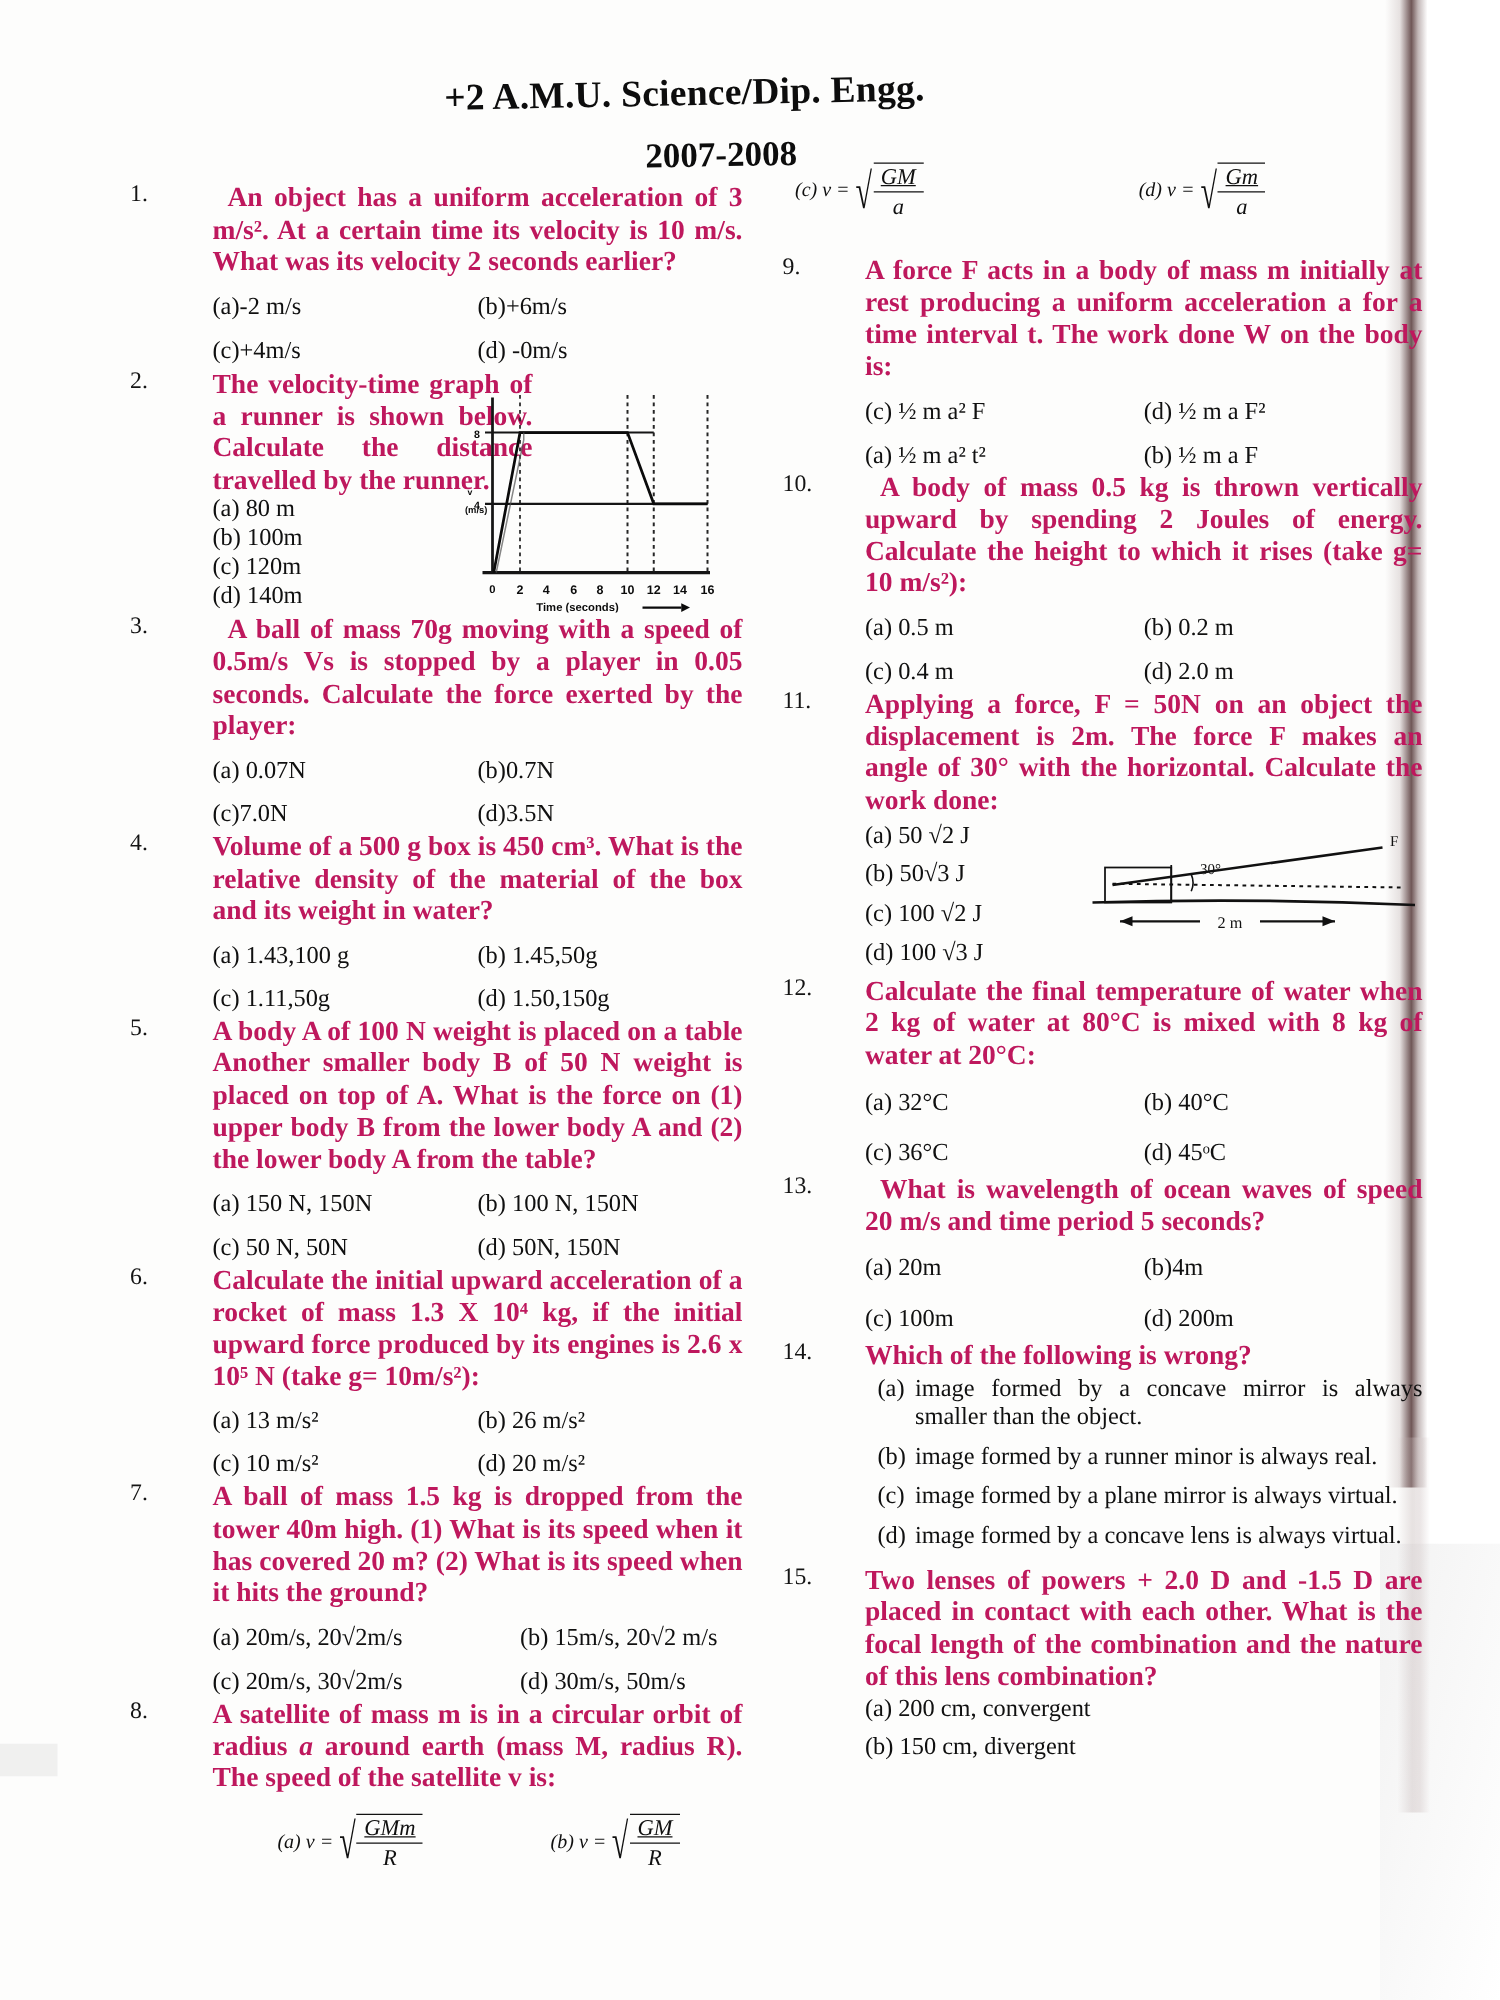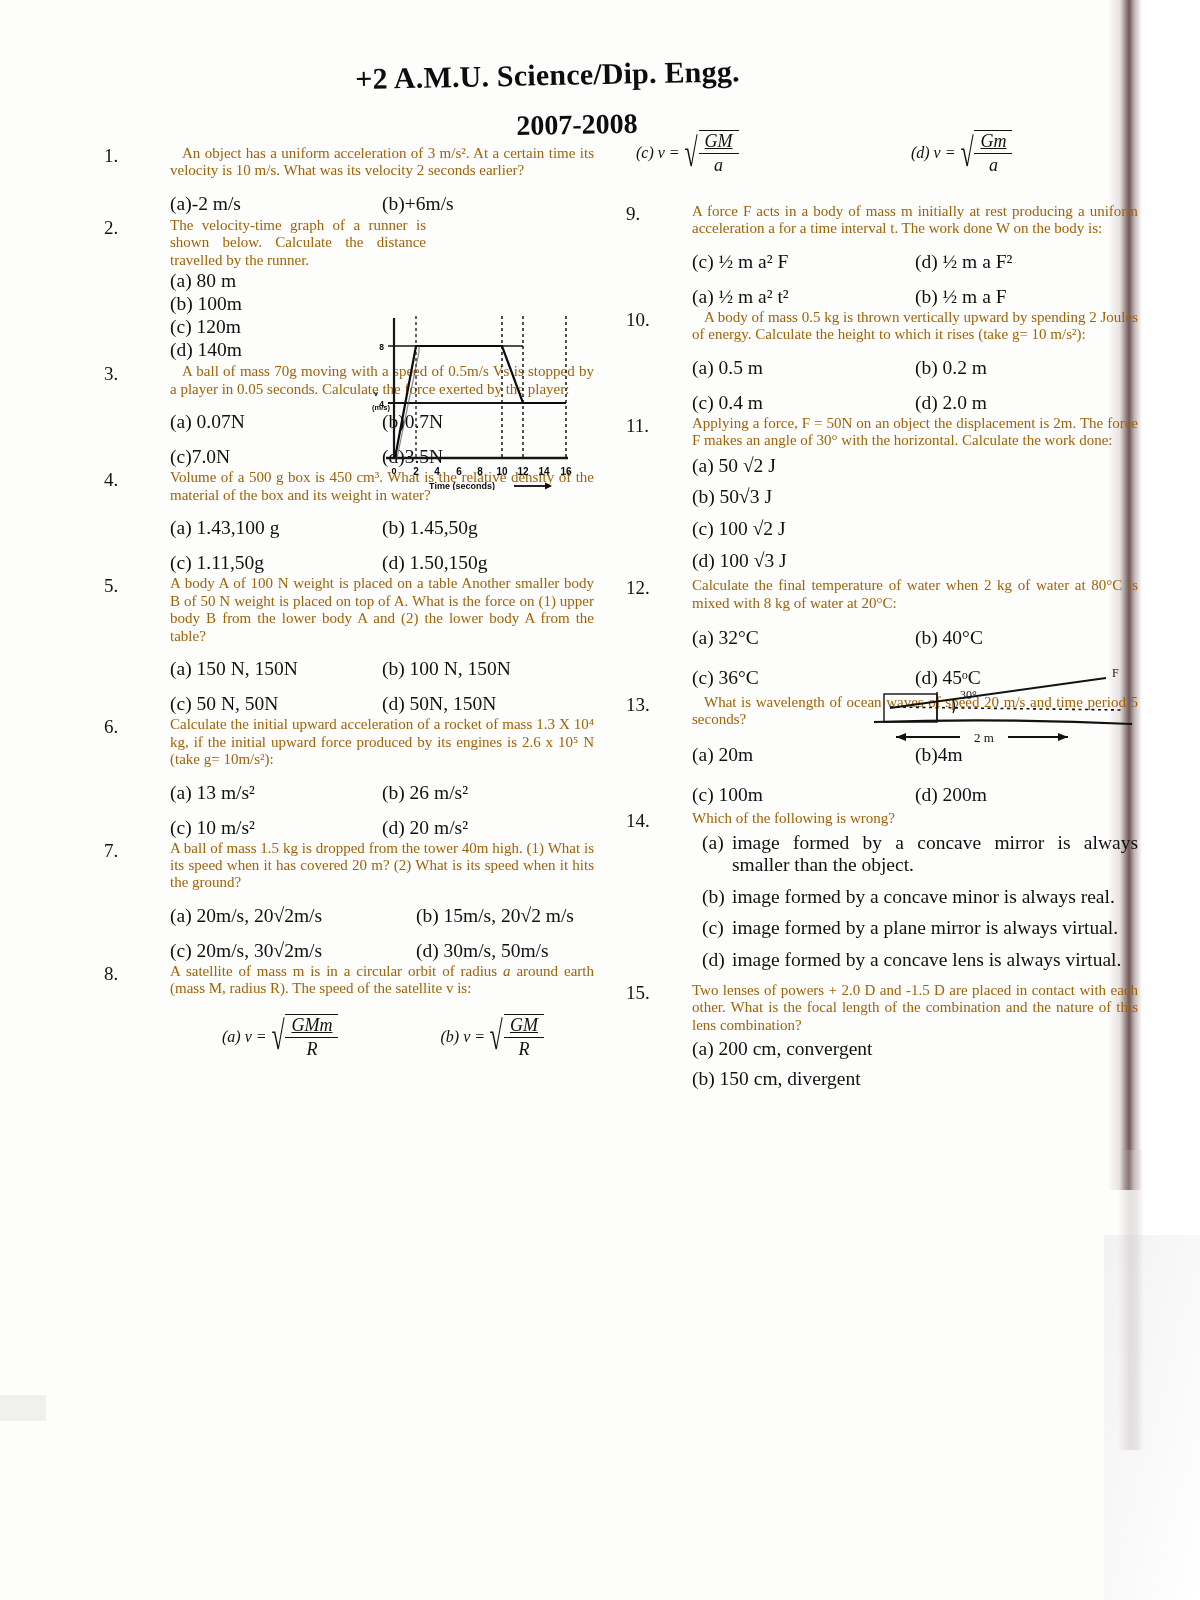--- a/index.html
+++ b/index.html
@@ -107,25 +107,26 @@
     top: 0;
     width: 54px;
     text-align: left;
     font-size: 19px;
     color: #141414;
   }
   .qbody {
     margin-left: 66px;
   }
   .stem {
-    font-size: 15px;
+    font-size: 22px;
     line-height: 1.165;
     text-align: justify;
     text-justify: inter-word;
-    color: #a16207;
+    color: #be185d;
+    font-weight: bold;
   }
   .stem.indent1 { text-indent: 12px; }
   .opts {
     display: block;
     font-size: 19.5px;
     line-height: 1.18;
   }
   .optrow {
     display: flex;
     width: 100%;
@@ -212,20 +213,24 @@
 
     <div class="qrow" style="margin-bottom:2px;">
       <div class="qnum">1.</div>
       <div class="qbody">
         <div class="stem indent1">An object has a uniform acceleration of 3 m/s². At a certain time its velocity is 10 m/s. What was its velocity 2 seconds earlier?</div>
         <div class="opts">
           <div class="optrow">
             <span class="opt">(a)-2 m/s</span>
             <span class="opt">(b)+6m/s</span>
           </div>
+          <div class="optrow">
+            <span class="opt">(c)+4m/s</span>
+            <span class="opt">(d) -0m/s</span>
+          </div>
         </div>
       </div>
     </div>
 
     <div class="qrow" style="margin-bottom:2px;">
       <div class="qnum">2.</div>
       <div class="qbody">
         <div class="stem" style="width:100%;">
           <span style="display:block; width:256px;">The velocity-time graph of a runner is shown below. Calculate the distance travelled by the runner.</span>
         </div>
@@ -468,21 +473,21 @@
       <div class="qnum">14.</div>
       <div class="qbody">
         <div class="stem">Which of the following is wrong?</div>
         <div style="margin-left:10px; margin-top:4px;">
           <div class="optblock">
             <span class="lbl">(a)</span>
             <span class="txt">image formed by a concave mirror is always smaller than the object.</span>
           </div>
           <div class="optblock" style="margin-top:9px;">
             <span class="lbl">(b)</span>
-            <span class="txt">image formed by a concave minor is always real.</span>
+            <span class="txt">image formed by a runner minor is always real.</span>
           </div>
           <div class="optblock" style="margin-top:9px;">
             <span class="lbl">(c)</span>
             <span class="txt">image formed by a plane mirror is always virtual.</span>
           </div>
           <div class="optblock" style="margin-top:9px;">
             <span class="lbl">(d)</span>
             <span class="txt">image formed by a concave lens is always virtual.</span>
           </div>
         </div>

